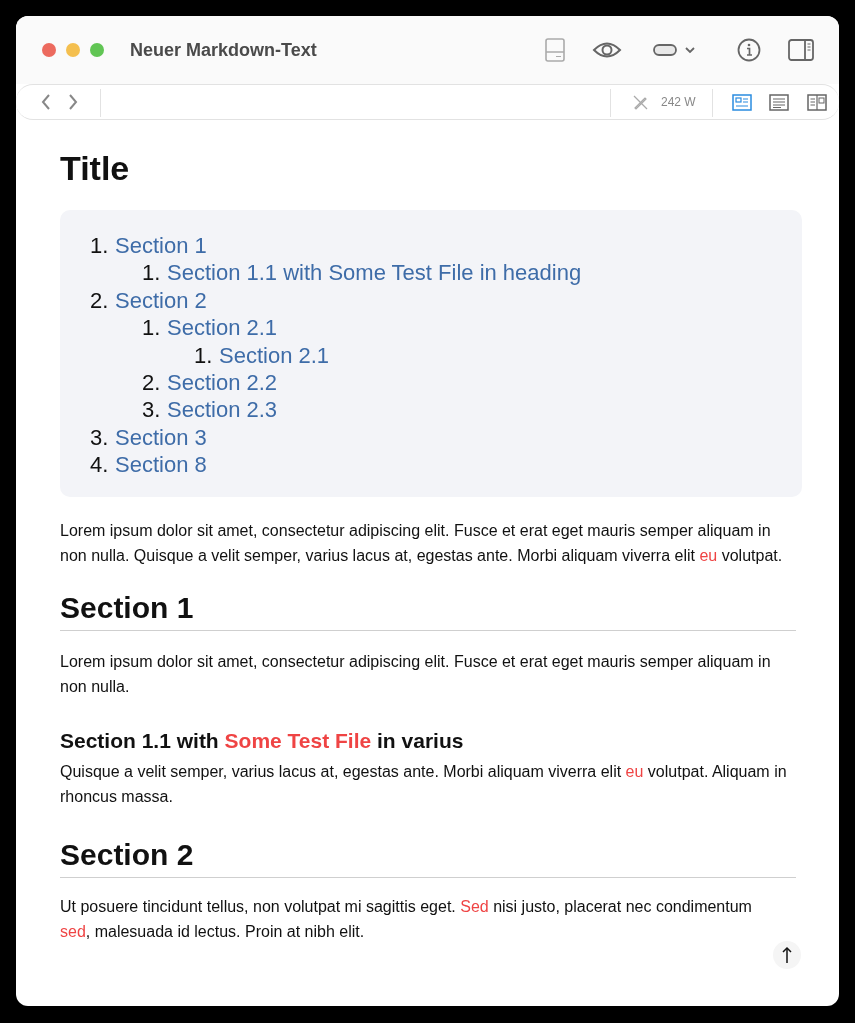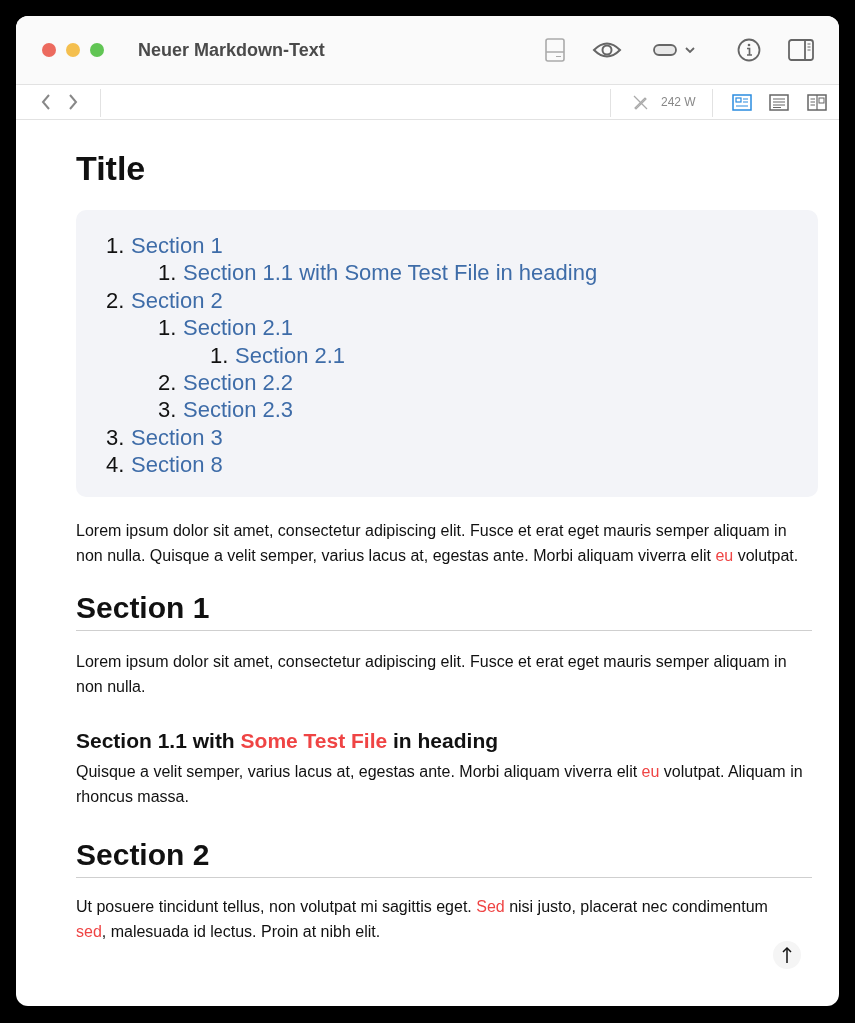--- a/index.html
+++ b/index.html
@@ -11,30 +11,30 @@
     }
     .titlebar {
       height: 68px; background: #fafafa; position: relative;
       display: flex; align-items: center;
     }
     .traffic { display: flex; gap: 10px; margin-left: 26px; }
     .dot { width: 14px; height: 14px; border-radius: 50%; }
     .dot.red { background: #ec6a5e; }
     .dot.yellow { background: #f4bf4f; }
     .dot.green { background: #61c554; }
-    .win-title { margin-left: 34px; font-size: 18px; font-weight: bold; color: #4a4a4a; }
+    .win-title { margin-left: 26px; font-size: 18px; font-weight: bold; color: #4a4a4a; }
     .ticon { position: absolute; top: 20px; height: 28px; display: flex; align-items: center; justify-content: center; }
     .toolbar2 {
       height: 36px; border-top: 1px solid #e2e2e2; border-bottom: 1px solid #e2e2e2;
-      background: #fff; position: relative; display: flex; align-items: center;
+      background: #fff; position: relative; display: flex; align-items: center; border-radius: 17px;
     }
     .nav-btn { position: absolute; top: 6px; width: 20px; height: 22px; display: flex; align-items: center; justify-content: center; }
     .vsep { position: absolute; top: 4px; width: 1px; height: 28px; background: #e2e2e2; }
     .wordcount { position: absolute; left: 645px; top: 10px; font-size: 12px; color: #888; }
-    .content { position: absolute; top: 105px; left: 0; right: 0; bottom: 0; padding: 0 43px 0 60px; color: #111; }
+    .content { position: absolute; top: 105px; left: 0; right: 0; bottom: 0; padding: 0 43px 0 44px; color: #111; }
     h1.doc-title { font-size: 34px; font-weight: bold; margin-top: 27px; line-height: 40px; }
     .toc {
       margin-top: 22px; background: #f3f4f8; border-radius: 10px; width: 742px;
       padding: 22px 0 18px 30px;
     }
     .toc ol { list-style: none; }
     .toc li { font-size: 22px; line-height: 27.4px; }
     .toc .num { display: inline-block; width: 25px; color: #111; }
     .toc a { color: #3e6ca8; text-decoration: none; }
     .lvl2 { padding-left: 52px; }
@@ -163,21 +163,21 @@
         <li><span class="num">3.</span><a href="#">Section 3</a></li>
         <li><span class="num">4.</span><a href="#">Section 8</a></li>
       </ol>
     </div>
 
     <p class="body" style="margin-top:21px;"><span>Lorem ipsum dolor sit amet, consectetur adipiscing elit. Fusce et erat eget mauris semper aliquam in non nulla. Quisque a velit semper, varius lacus at, egestas ante. Morbi aliquam viverra elit </span><a href="#" class="lnk">eu</a><span> volutpat.</span></p>
 
     <h2 class="sec" style="margin-top:22px;">Section 1</h2>
     <p class="body" style="margin-top:18px;">Lorem ipsum dolor sit amet, consectetur adipiscing elit. Fusce et erat eget mauris semper aliquam in non nulla.</p>
 
-    <h3 class="sub" style="margin-top:28px;"><span>Section 1.1 with </span><a href="#" class="lnk">Some Test File</a><span> in heading</span></h3>
+    <h3 class="sub" style="margin-top:28px;"><span>Section 1.1 with </span><a href="#" class="lnk">Some Test File</a><span> in varius</span></h3>
     <p class="body" style="margin-top:4px;"><span>Quisque a velit semper, varius lacus at, egestas ante. Morbi aliquam viverra elit </span><a href="#" class="lnk">eu</a><span> volutpat. Aliquam in rhoncus massa.</span></p>
 
     <h2 class="sec" style="margin-top:28px;">Section 2</h2>
     <p class="body" style="margin-top:16px;width:700px;"><span>Ut posuere tincidunt tellus, non volutpat mi sagittis eget. </span><a href="#" class="lnk">Sed</a><span> nisi justo, placerat nec condimentum </span><a href="#" class="lnk">sed</a><span>, malesuada id lectus. Proin at nibh elit.</span></p>
   </div>
 
   <div class="top-btn">
     <svg width="12" height="18" viewBox="0 0 12 18">
         <line x1="6" y1="2" x2="6" y2="17" stroke="#111" stroke-width="1.5"></line>
         <path d="M2 6 L6 2 L10 6" fill="none" stroke="#111" stroke-width="1.5"></path>

